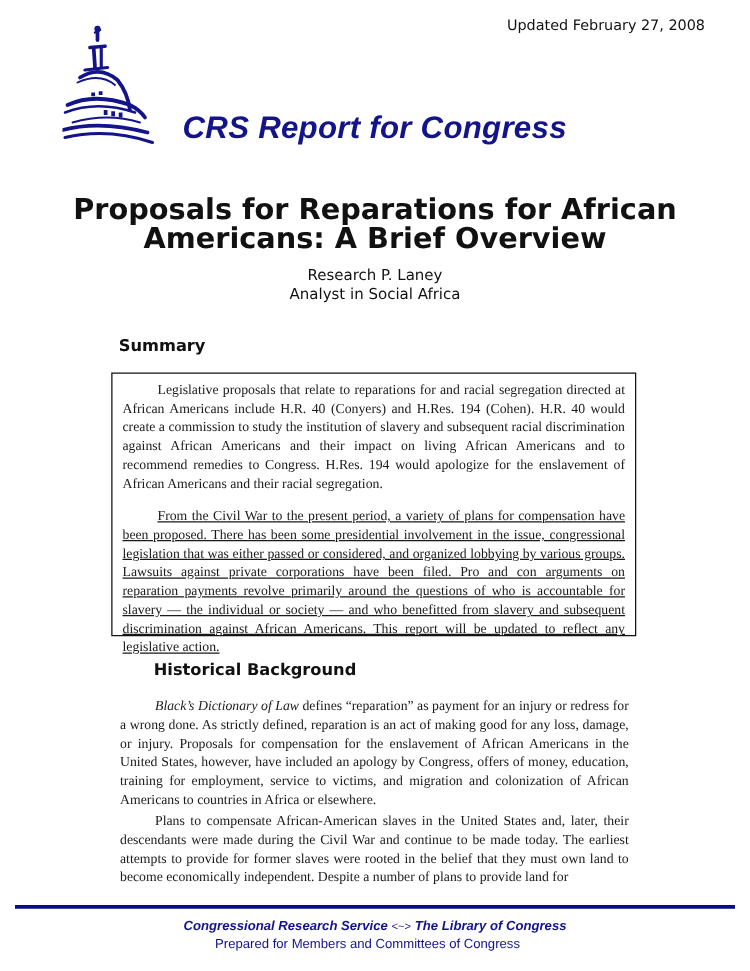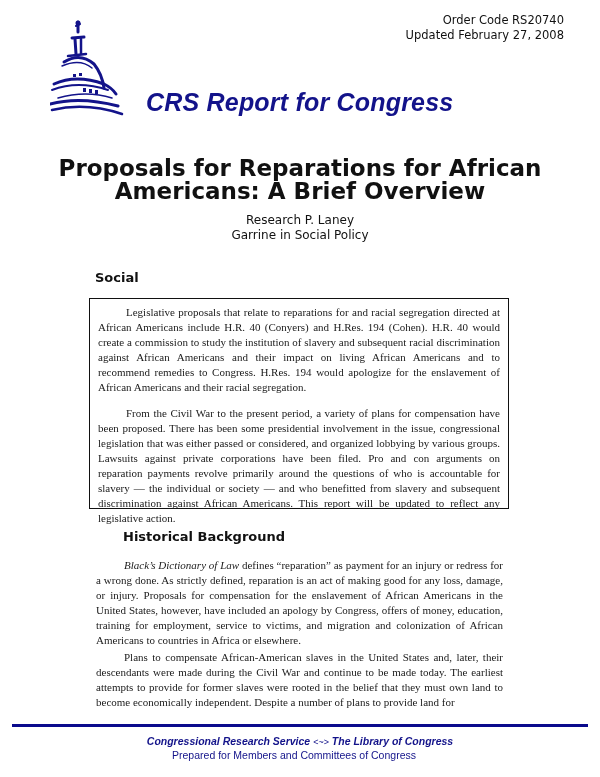--- a/index.html
+++ b/index.html
@@ -27,41 +27,40 @@
     font-family: "DejaVu Sans", sans-serif; font-weight: bold; font-size: 13px; color: #111;
   }
   .summary-box {
     position: absolute; left: 89px; top: 298px; width: 420px; height: 211px;
     border: 1.5px solid #111; box-sizing: border-box; padding: 6px 8px 0 8px;
   }
   .p {
     font-family: "Liberation Serif", serif; font-size: 11px; line-height: 15px;
     text-align: justify; text-indent: 28px; margin: 0; color: #1a1a1a;
   }
-  .summary-box .p + .p { margin-top: 11px; }
+  .summary-box .p + .p { margin-top: 11px; text-decoration: underline; }
   .body-text { position: absolute; left: 96px; width: 407px; }
   .rule {
     position: absolute; left: 12px; width: 576px; top: 724px; height: 3px; background: #0a0a8c;
   }
   .footer1 {
     position: absolute; left: 0; width: 600px; top: 735px; text-align: center;
     font-family: "Liberation Sans", sans-serif; font-weight: bold; font-style: italic;
     font-size: 10.5px; color: #13138a;
   }
   .footer2 {
     position: absolute; left: 0; width: 588px; top: 749px; text-align: center;
     font-family: "Liberation Sans", sans-serif; font-size: 10.5px; color: #13138a;
   }
   .sep { font-style: normal; font-weight: normal; font-size: 9px; }
 </style>
 </head>
 <body>
 
 <div class="order-block">
-  <div>Order Code RS20740</div>
   <div>Updated February 27, 2008</div>
 </div>
 
 <div class="logo">
   <svg width="100" height="100" viewBox="0 0 100 100">
     <g fill="none" stroke="#13138a" stroke-linecap="round">
       <path d="M28 4 L28 14" stroke-width="3"></path>
       <path d="M26 8 L30 6" stroke-width="2"></path>
       <path d="M22 20 L34 19" stroke-width="3"></path>
       <path d="M25 21 L26 36" stroke-width="3"></path>
@@ -88,24 +87,24 @@
 
 <div class="brand">CRS Report for Congress</div>
 
 <div class="title">
   <div>Proposals for Reparations for African</div>
   <div>Americans: A Brief Overview</div>
 </div>
 
 <div class="author">
   <div>Research P. Laney</div>
-  <div>Garrine in Social Policy</div>
+  <div>Analyst in Social Africa</div>
 </div>
 
-<div class="h2" style="top:270px;">Social</div>
+<div class="h2" style="top:270px;">Summary</div>
 
 <div class="summary-box">
   <p class="p">Legislative proposals that relate to reparations for and racial segregation directed at African Americans include H.R. 40 (Conyers) and H.Res. 194 (Cohen).  H.R. 40 would create a commission to study the institution of slavery and subsequent racial discrimination against African Americans and their impact on living African Americans and to recommend remedies to Congress.  H.Res. 194 would apologize for the enslavement of African Americans and their racial segregation.</p>
   <p class="p">From the Civil War to the present period, a variety of plans for compensation have been proposed. There has been some presidential involvement in the issue, congressional legislation that was either passed or considered, and organized lobbying by various groups.  Lawsuits against private corporations have been filed.  Pro and con arguments on reparation payments revolve primarily around the questions of who is accountable for slavery — the individual or society — and who benefitted from slavery and subsequent discrimination against African Americans.  This report will be updated to reflect any legislative action.</p>
 </div>
 
 <div class="h2" style="top:529px;margin-left:28px;">Historical Background</div>
 
 <div class="body-text" style="top:558px;">
   <p class="p"><i>Black’s Dictionary of Law</i><span> defines “reparation” as payment for an injury or redress for a wrong done.  As strictly defined, reparation is an act of making good for any loss, damage, or injury.  Proposals for compensation for the enslavement of African Americans in the United States, however, have included an apology by Congress, offers of money, education, training for employment, service to victims, and migration and colonization of African Americans to countries in Africa or elsewhere.</span></p>

